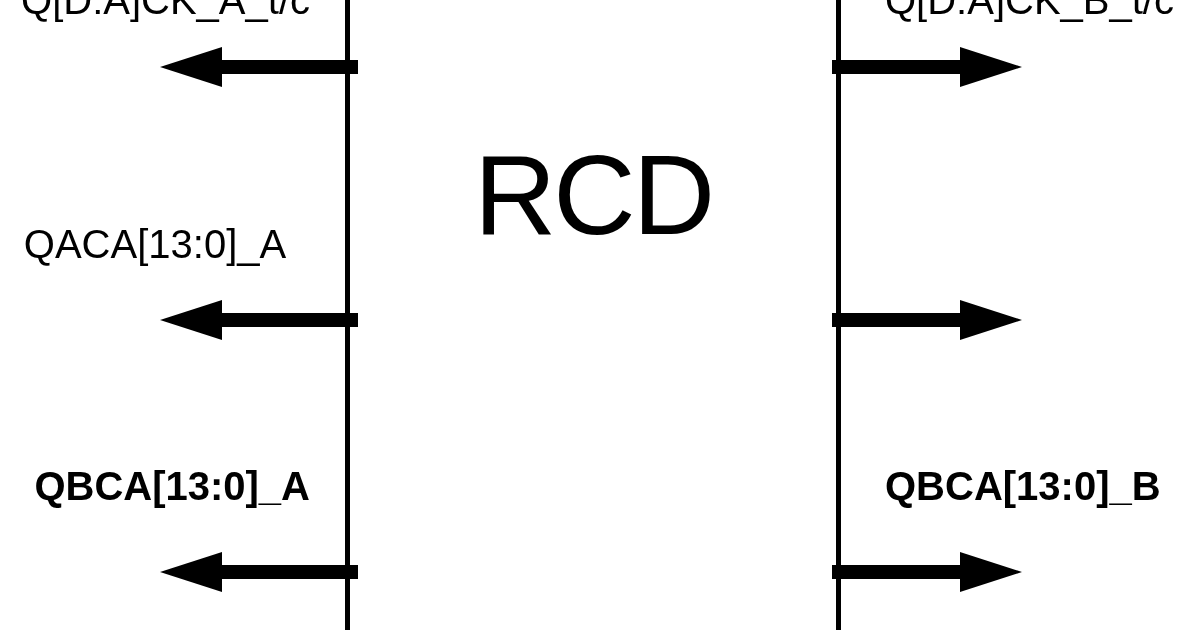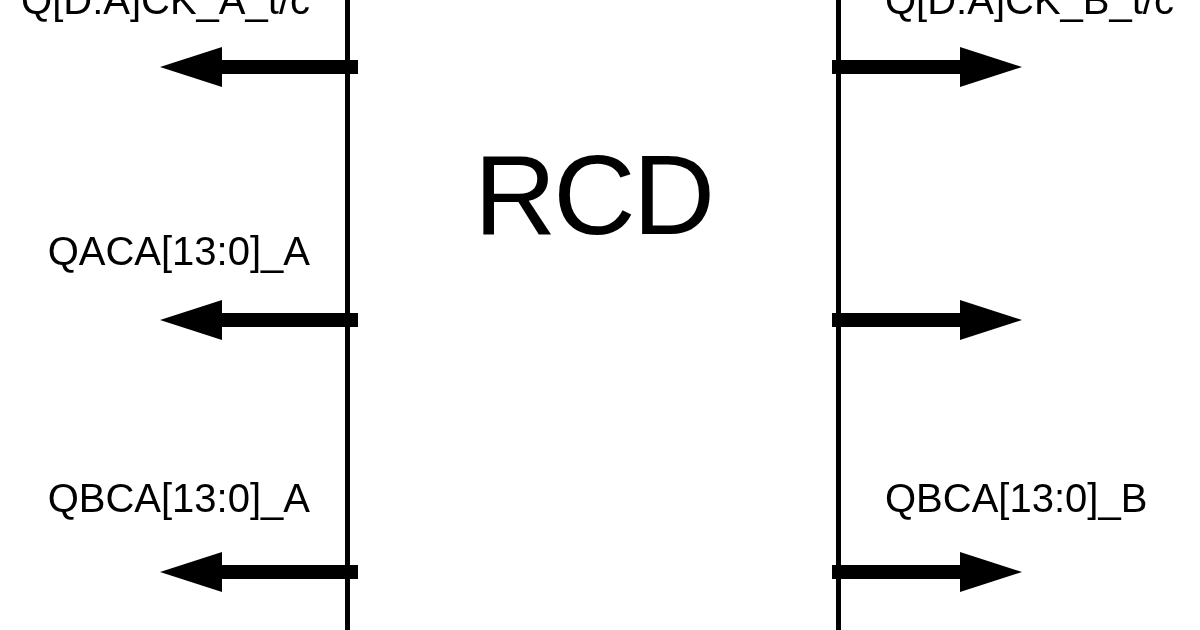--- a/index.html
+++ b/index.html
@@ -45,22 +45,22 @@
     left: 0;
     width: 310px;
     text-align: right;
   }
   .right-label {
     left: 885px;
     width: 315px;
     text-align: left;
   }
   .row1-label { top: -20px; }
-  .row2-label { top: 231px; }
-  .row3-label { top: 478px; }
+  .row2-label { top: 224px; text-align: center; }
+  .row3-label { top: 466px; font-weight: bold; }
   .arrow {
     position: absolute;
     display: block;
   }
   .left-arrow  { left: 160px; }
   .right-arrow { left: 832px; }
   .row1-arrow { top: 45px; }
   .row2-arrow { top: 298px; }
   .row3-arrow { top: 550px; }
 </style>

